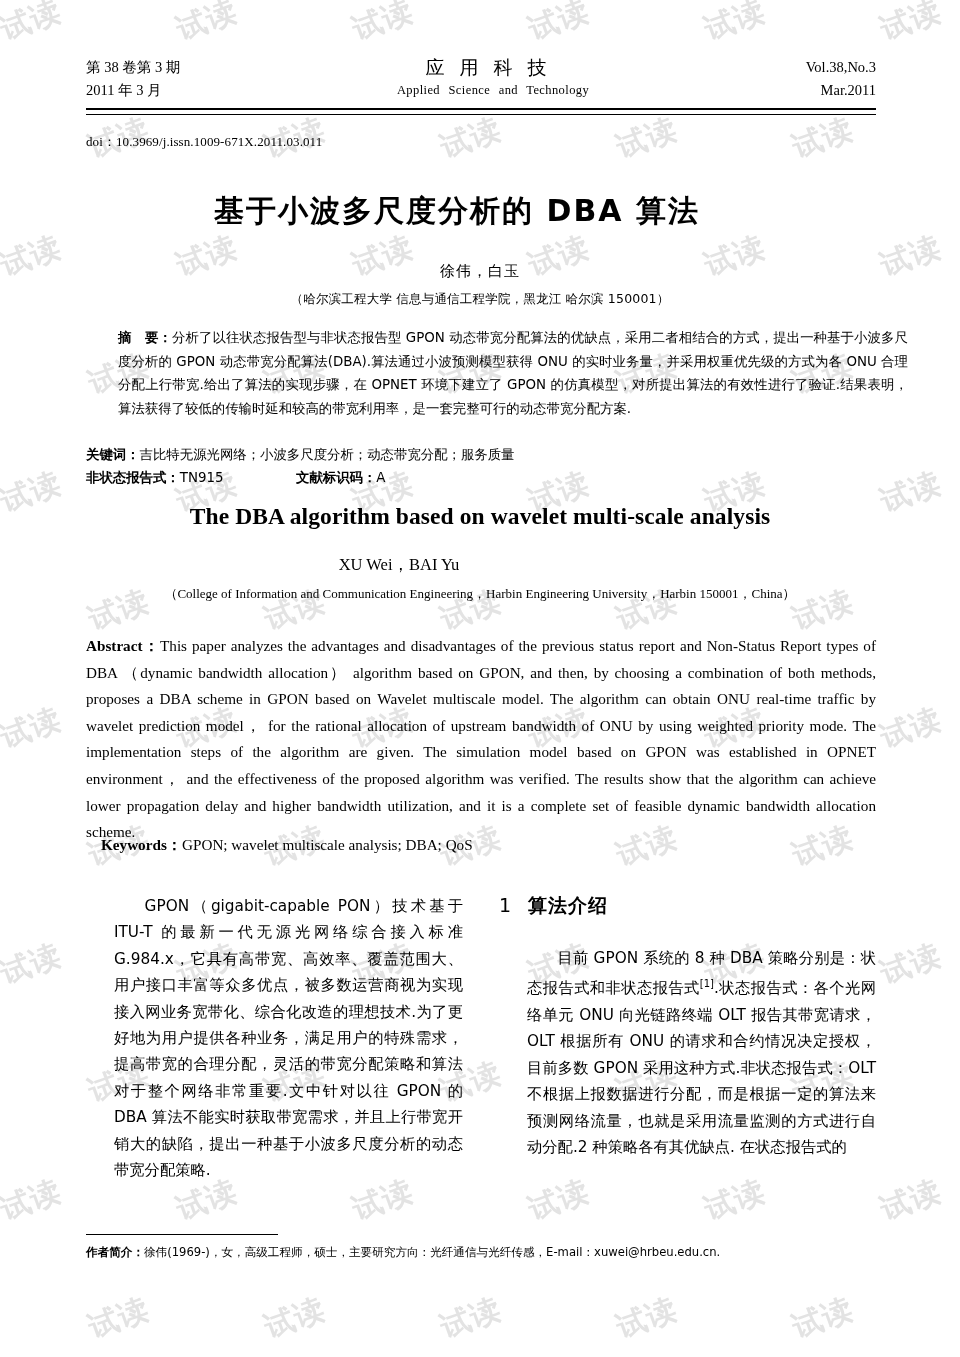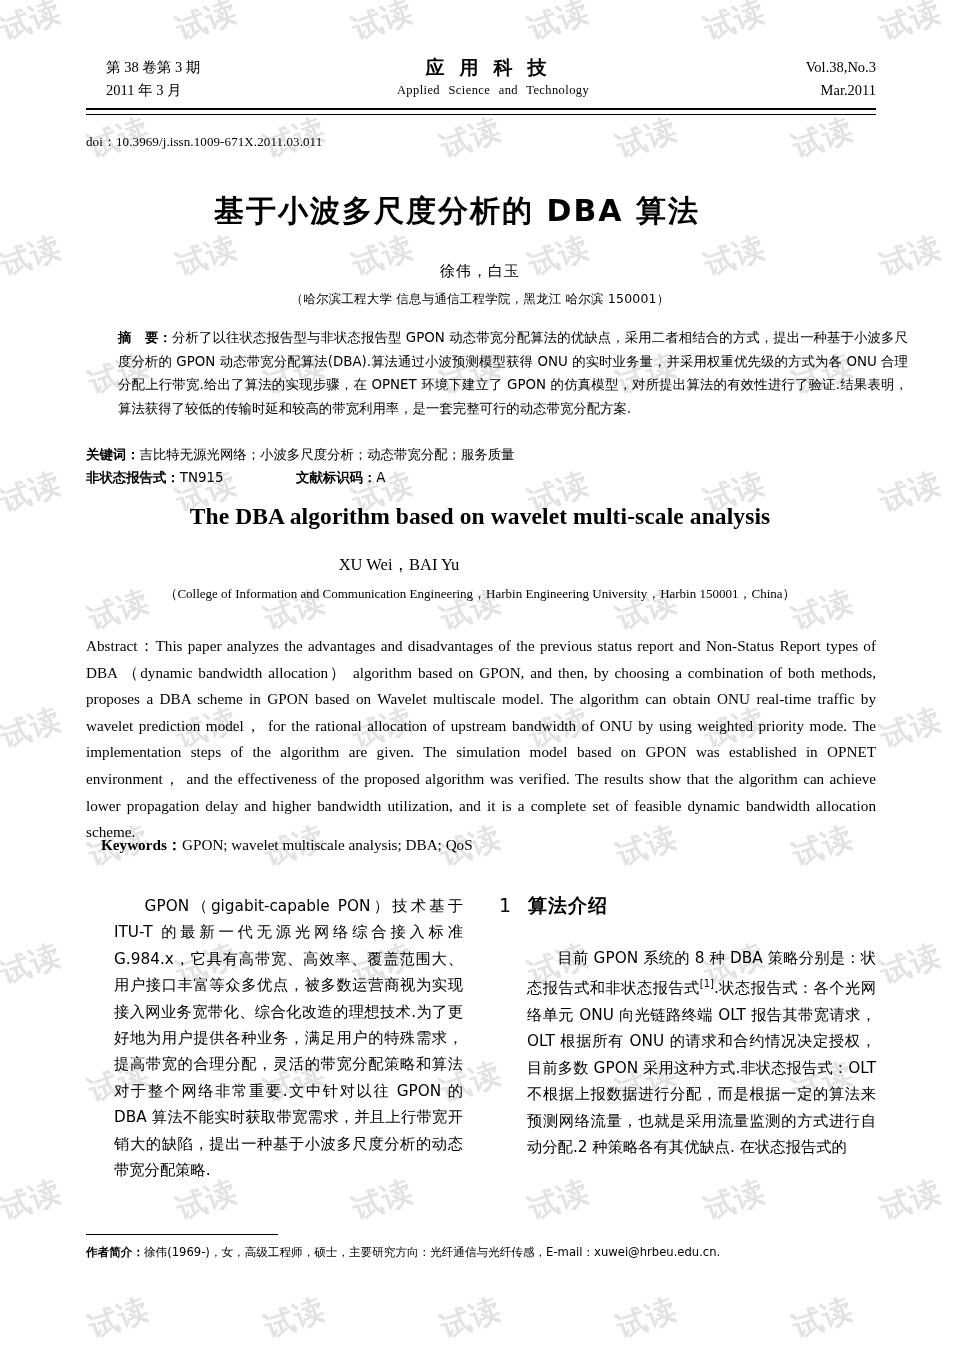--- a/index.html
+++ b/index.html
@@ -50,28 +50,27 @@
     left: 86px;
     width: 790px;
     display: flex;
     align-items: flex-start;
     justify-content: space-between;
   }
   .mast-left, .mast-right {
     font-size: 14.5px;
     line-height: 1.62;
     white-space: nowrap;
-    margin-left: 20px;
   }
   .mast-right { text-align: right; }
   .mast-center { text-align: center; flex: 1; }
   .journal-cn {
     font-family: "DejaVu Sans", sans-serif;
     font-size: 19px;
-    font-weight: 700;
+    font-weight: 400;
     letter-spacing: 15px;
     padding-left: 1px;
     line-height: 1.25;
   }
   .journal-en {
     font-size: 12.5px;
     letter-spacing: .4px;
     margin-top: 3px;
     word-spacing: 5px;
   }
@@ -196,21 +195,21 @@
   
   .abs-en {
     position: absolute;
     left: 86px;
     top: 633px;
     width: 790px;
     font-size: 15.2px;
     line-height: 26.6px;
     text-align: justify;
   }
-  .abs-en b { font-weight: 400; }
+  .abs-en b { font-weight: 700; }
   .kw-en {
     position: absolute;
     left: 86px;
     top: 832px;
     width: 790px;
     font-size: 15.2px;
     line-height: 26.6px;
   }
   .kw-en b { font-weight: 700; margin-left: 15px; }
 

